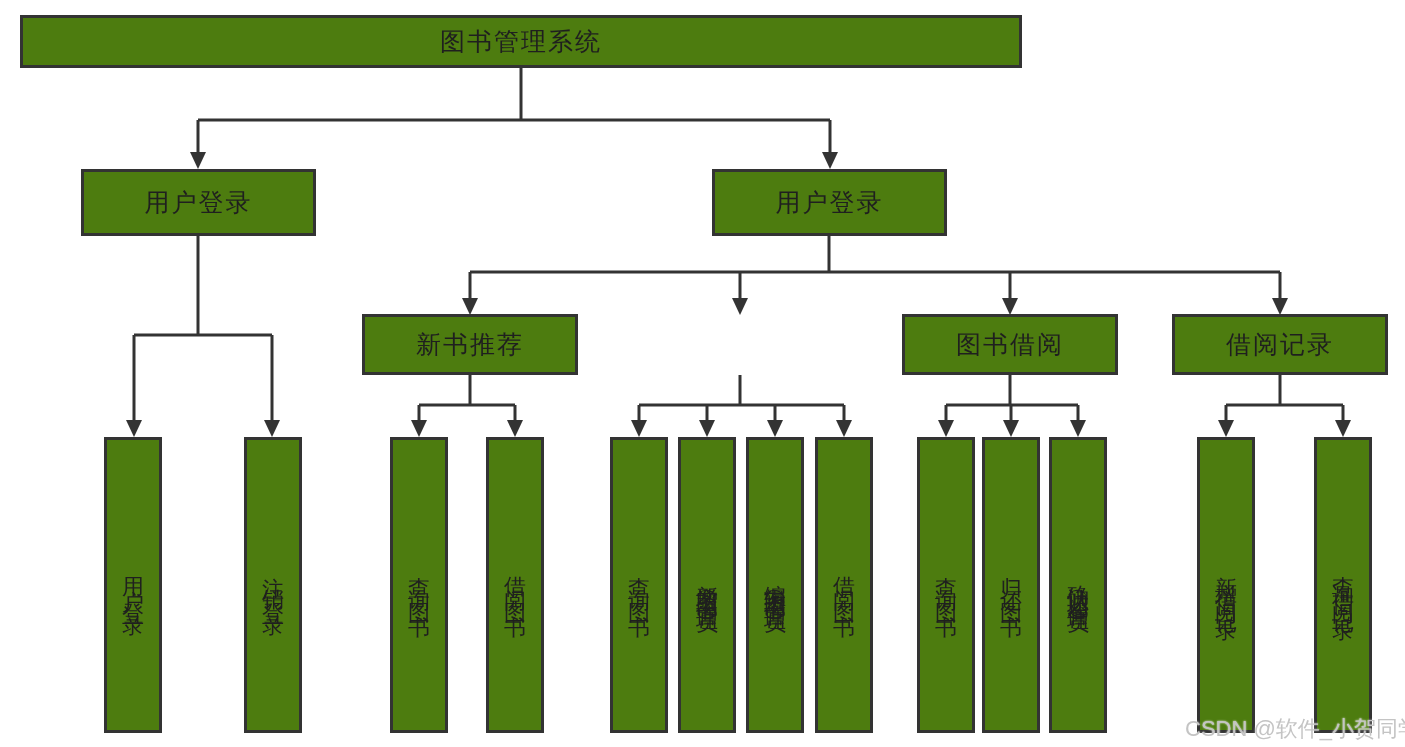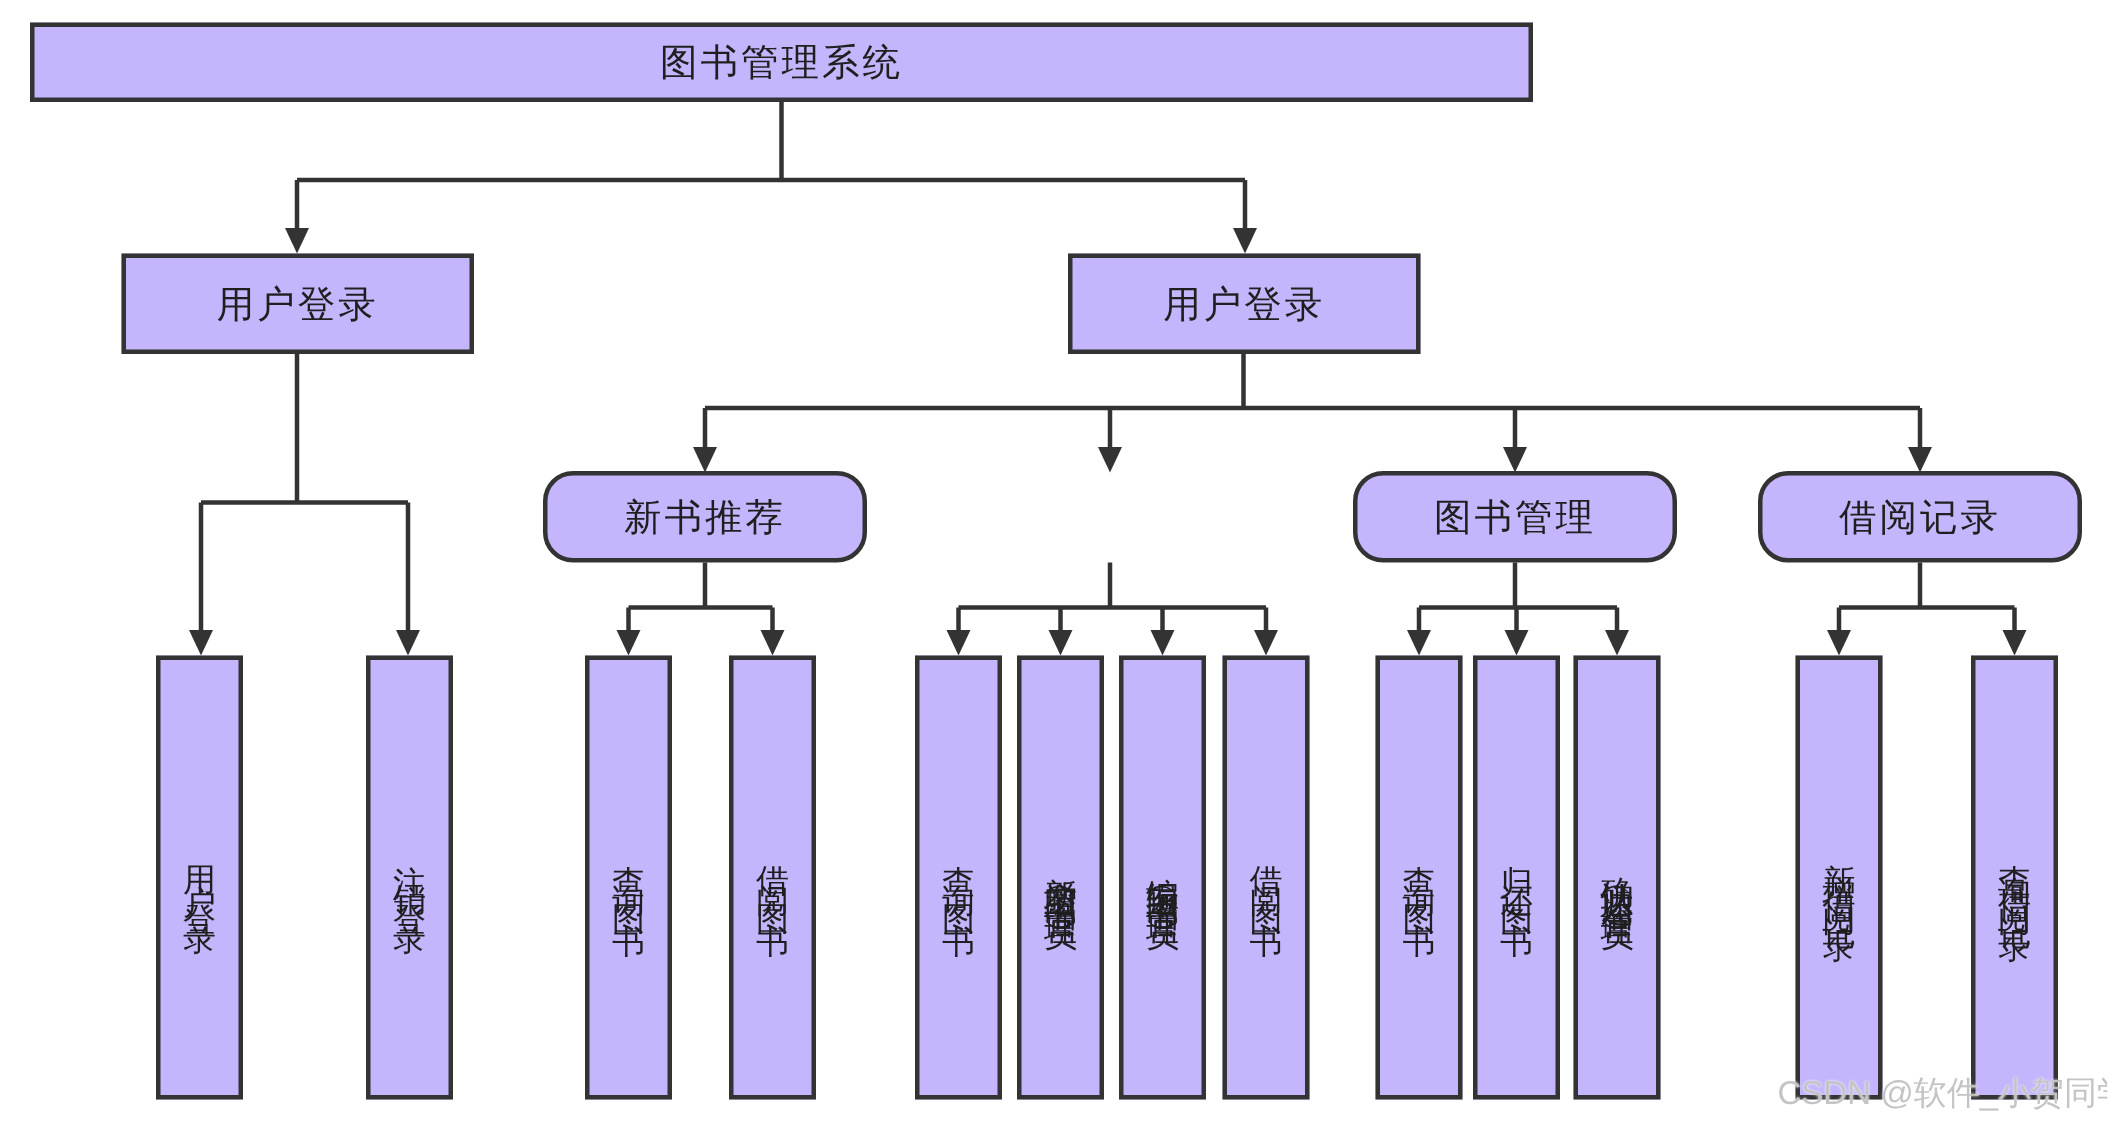--- a/index.html
+++ b/index.html
@@ -19,37 +19,37 @@
     position: absolute;
     left: 0;
     top: 0;
     width: 1405px;
     height: 747px;
     pointer-events: none;
   }
   .node {
     position: absolute;
     box-sizing: border-box;
-    background: #c4b5fd;
+    background: #4d7c0f;
     border: 3px solid #333333;
     display: flex;
     align-items: center;
     justify-content: center;
     color: #1f1f1f;
   }
   .node.h {
     font-size: 25px;
     letter-spacing: 2px;
     white-space: nowrap;
   }
   .node.root  { left: 20px;  top: 15px;  width: 1002px; height: 53px; }
   .node.lvl2  { height: 67px; top: 169px; width: 235px; }
   .node.lvl2.a { left: 81px; }
   .node.lvl2.b { left: 712px; }
-  .node.lvl3  { height: 61px; top: 314px; width: 216px; border-radius: 20px; }
+  .node.lvl3  { height: 61px; top: 314px; width: 216px; }
   .node.lvl3.c1 { left: 362px; }
   .node.lvl3.c2 { left: 632px; }
   .node.lvl3.c3 { left: 902px; }
   .node.lvl3.c4 { left: 1172px; }
   .node.leaf {
     top: 437px;
     width: 58px;
     height: 296px;
   }
   .leaf .vtext {
@@ -155,21 +155,21 @@
       <polygon points="1335,420 1351,420 1343,437"></polygon>
     </g>
   </svg>
 
   <div class="node h root">图书管理系统</div>
 
   <div class="node h lvl2 a">用户登录</div>
   <div class="node h lvl2 b">用户登录</div>
 
   <div class="node h lvl3 c1">新书推荐</div>
-  <div class="node h lvl3 c3">图书管理</div>
+  <div class="node h lvl3 c3">图书借阅</div>
   <div class="node h lvl3 c4">借阅记录</div>
 
   <div class="node leaf p1">
     <span class="vtext len4">用户登录</span>
   </div>
   <div class="node leaf p2">
     <span class="vtext len4">注销登录</span>
   </div>
 
   <div class="node leaf p3">

